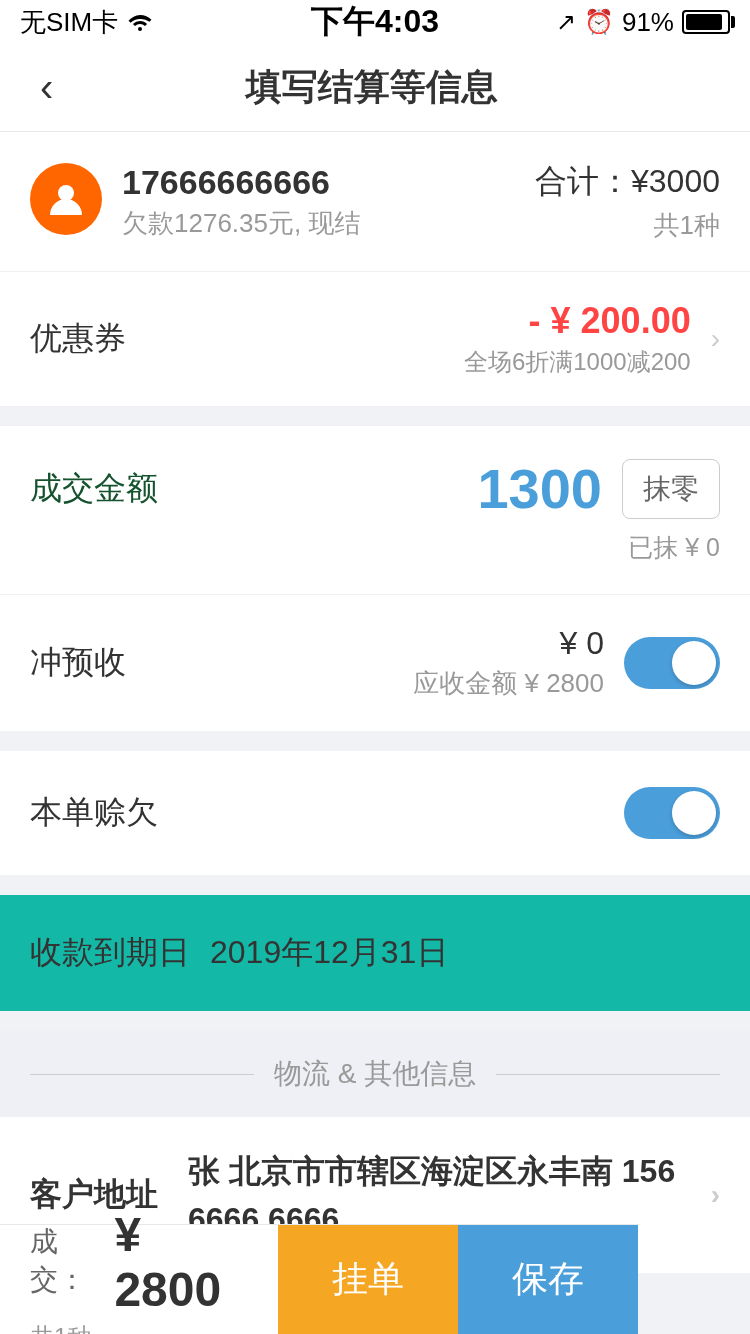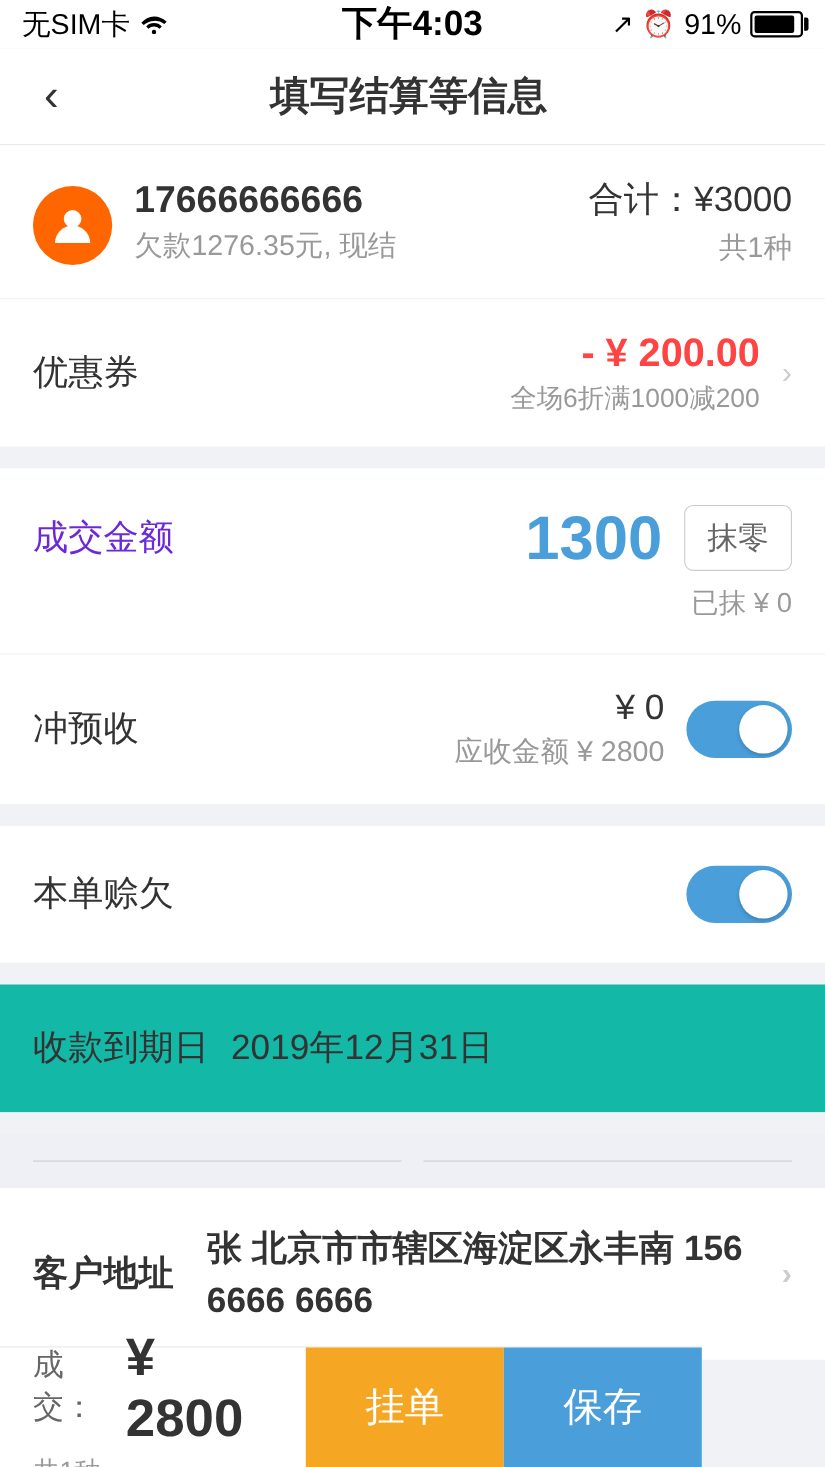--- a/index.html
+++ b/index.html
@@ -67,21 +67,21 @@
       margin-bottom: 20px;
     }
     .customer-row {
       display: flex;
       align-items: center;
       padding: 28px 30px;
       justify-content: space-between;
     }
     .customer-left {
       display: flex;
-      align-items: flex-end;
+      align-items: flex-start;
       gap: 20px;
     }
     .avatar {
       width: 72px; height: 72px;
       background: #f60;
       border-radius: 50%;
       display: flex; align-items: center; justify-content: center;
       font-size: 32px; color: #fff;
     }
     .customer-info {}
@@ -111,21 +111,21 @@
       background: #fff;
       margin-bottom: 20px;
       padding: 30px;
     }
     .deal-row {
       display: flex;
       align-items: center;
       justify-content: space-between;
       margin-bottom: 10px;
     }
-    .deal-label { font-size: 32px; color: #6d28d9; }
+    .deal-label { font-size: 32px; color: #14532d; }
     .deal-right { display: flex; align-items: center; gap: 20px; }
     .deal-amount { font-size: 56px; color: #4a9eda; font-weight: 600; }
     .round-off-btn {
       border: 1px solid #ccc;
       border-radius: 8px;
       padding: 10px 20px;
       font-size: 28px;
       color: #666;
       background: #fff;
       cursor: pointer;
@@ -358,20 +358,21 @@
 
 <div class="due-section section-white">
   <div class="due-row">
     <span class="due-label">收款到期日</span>
     <span class="due-value">2019年12月31日</span>
   </div>
 </div>
 
 <div class="divider-section">
   <div class="divider-line"></div>
+  <span class="divider-text">物流 &amp; 其他信息</span>
   <div class="divider-line"></div>
 </div>
 
 <div class="address-section section-white">
   <div class="address-row">
     <span class="address-label">客户地址</span>
     <span class="address-value">张 北京市市辖区海淀区永丰南 156 6666 6666</span>
     <span class="chevron-right">›</span>
   </div>
 </div>

